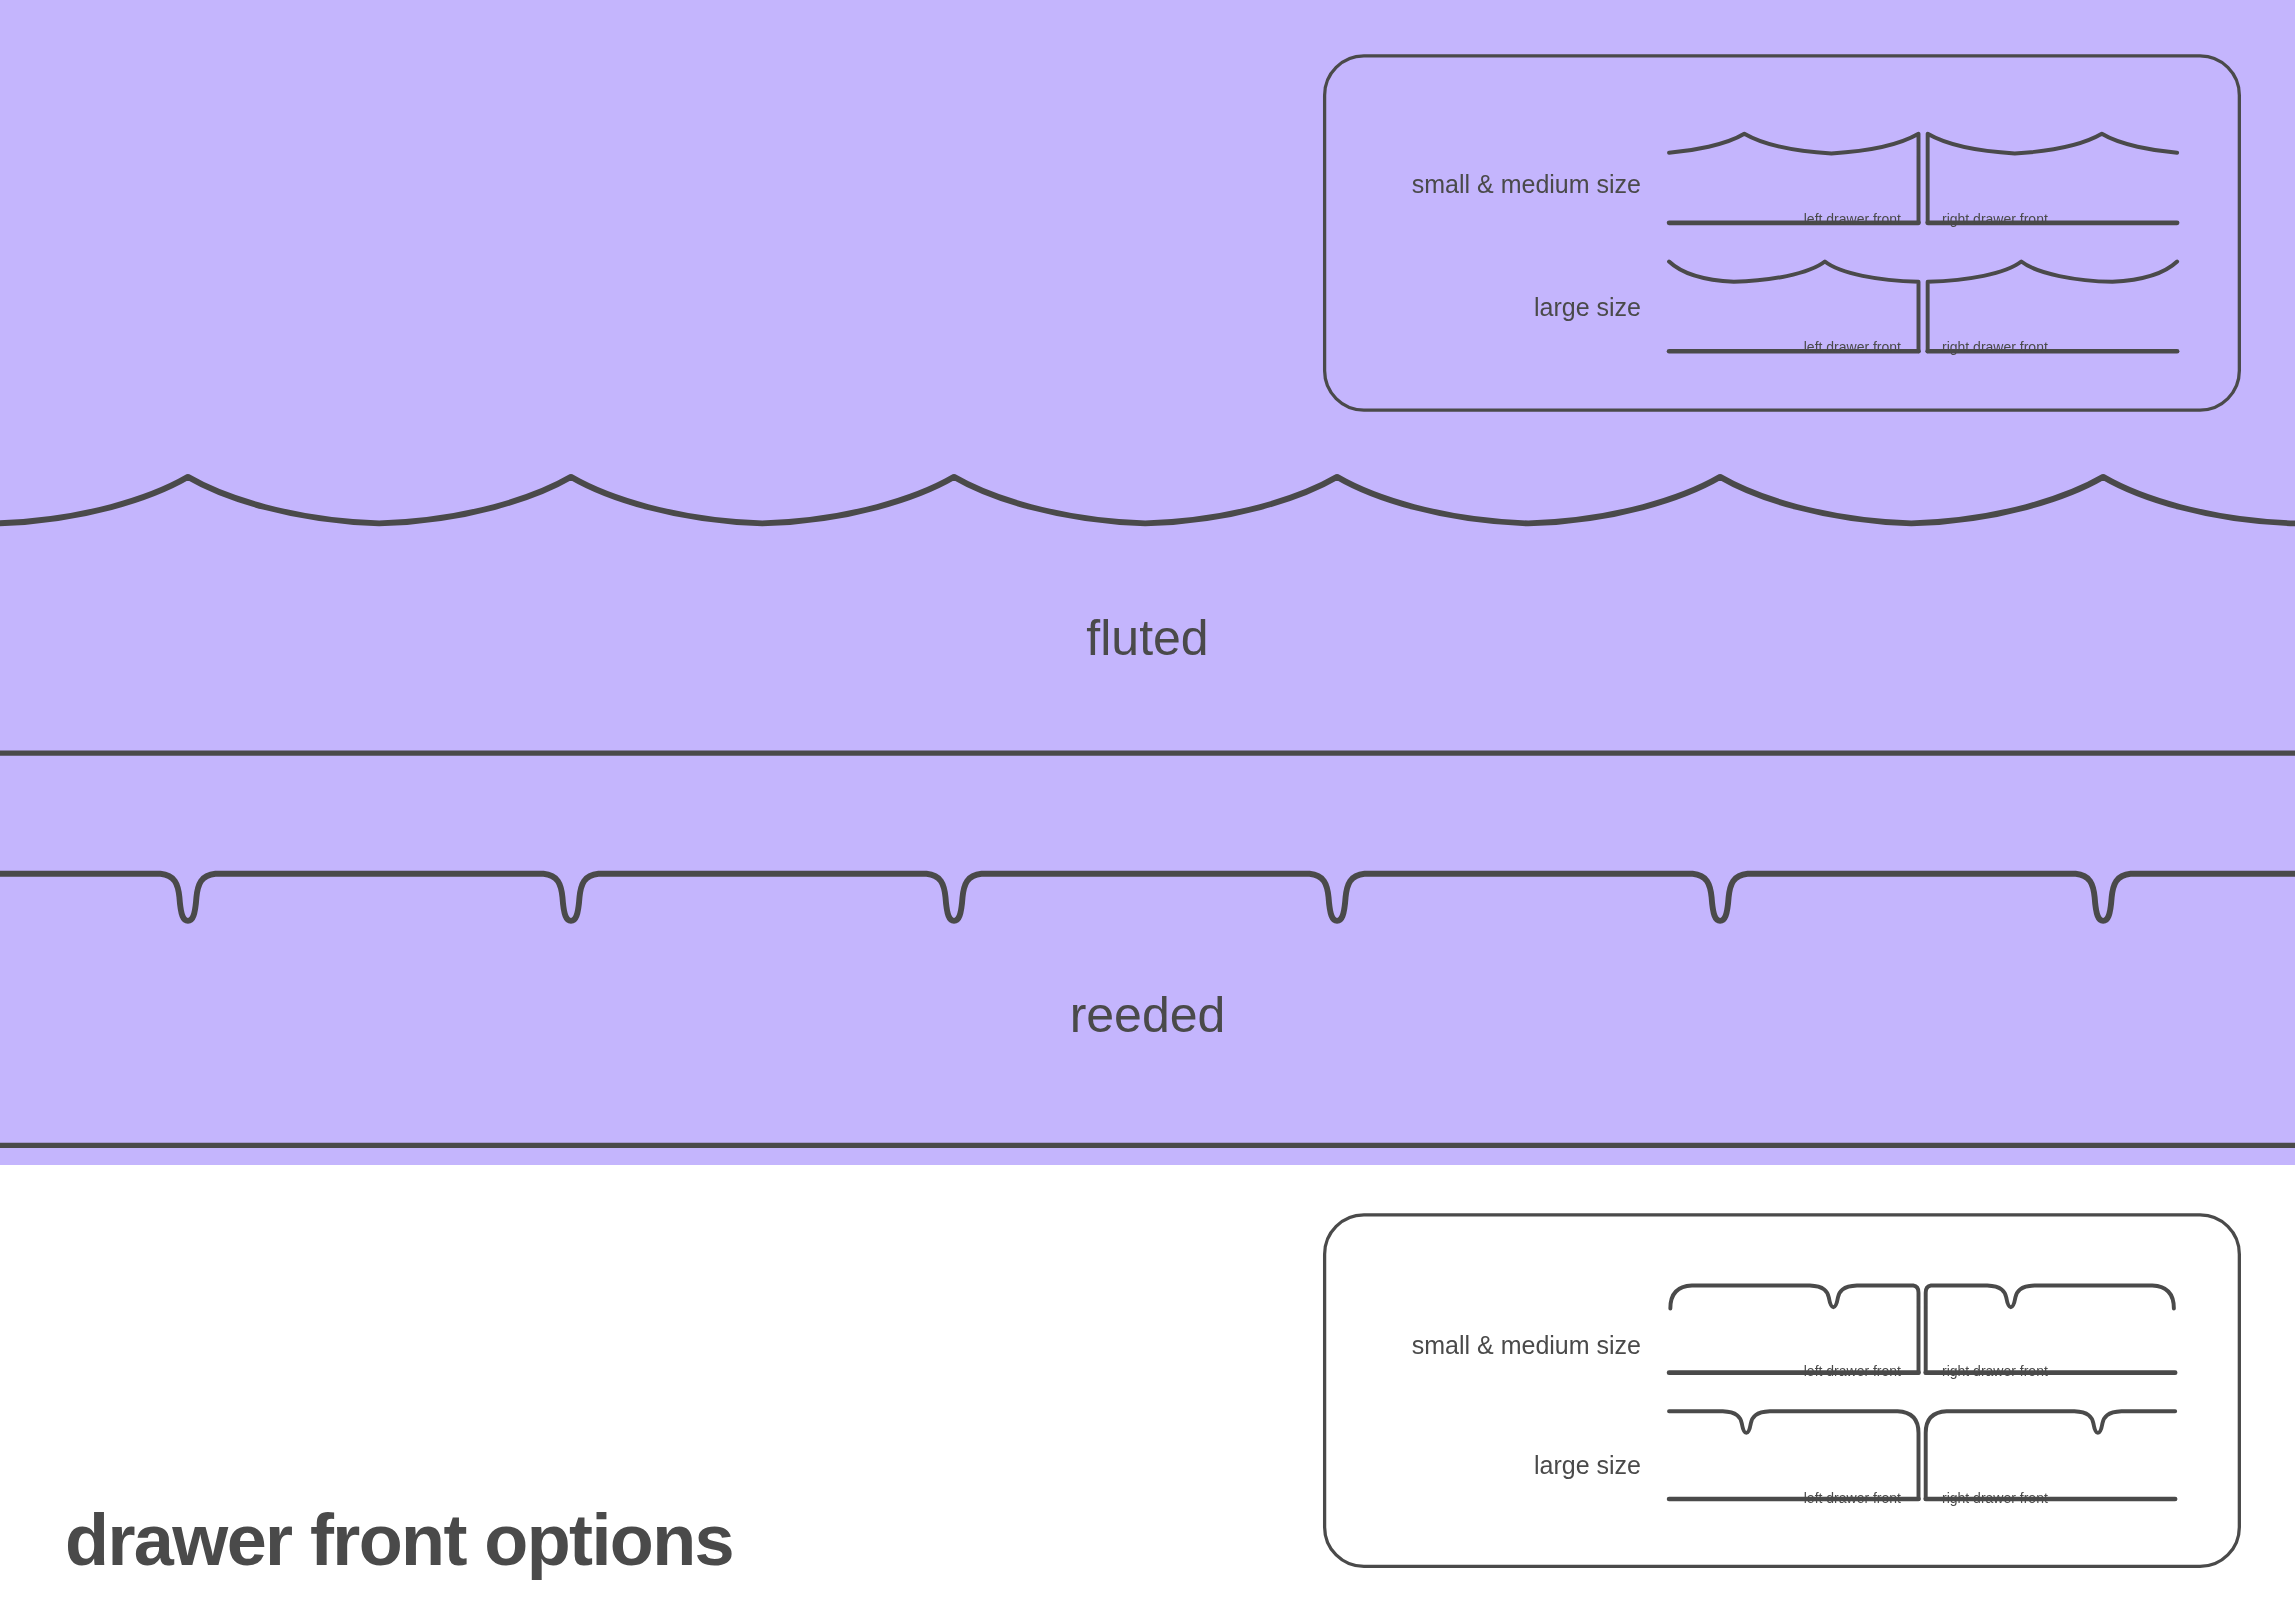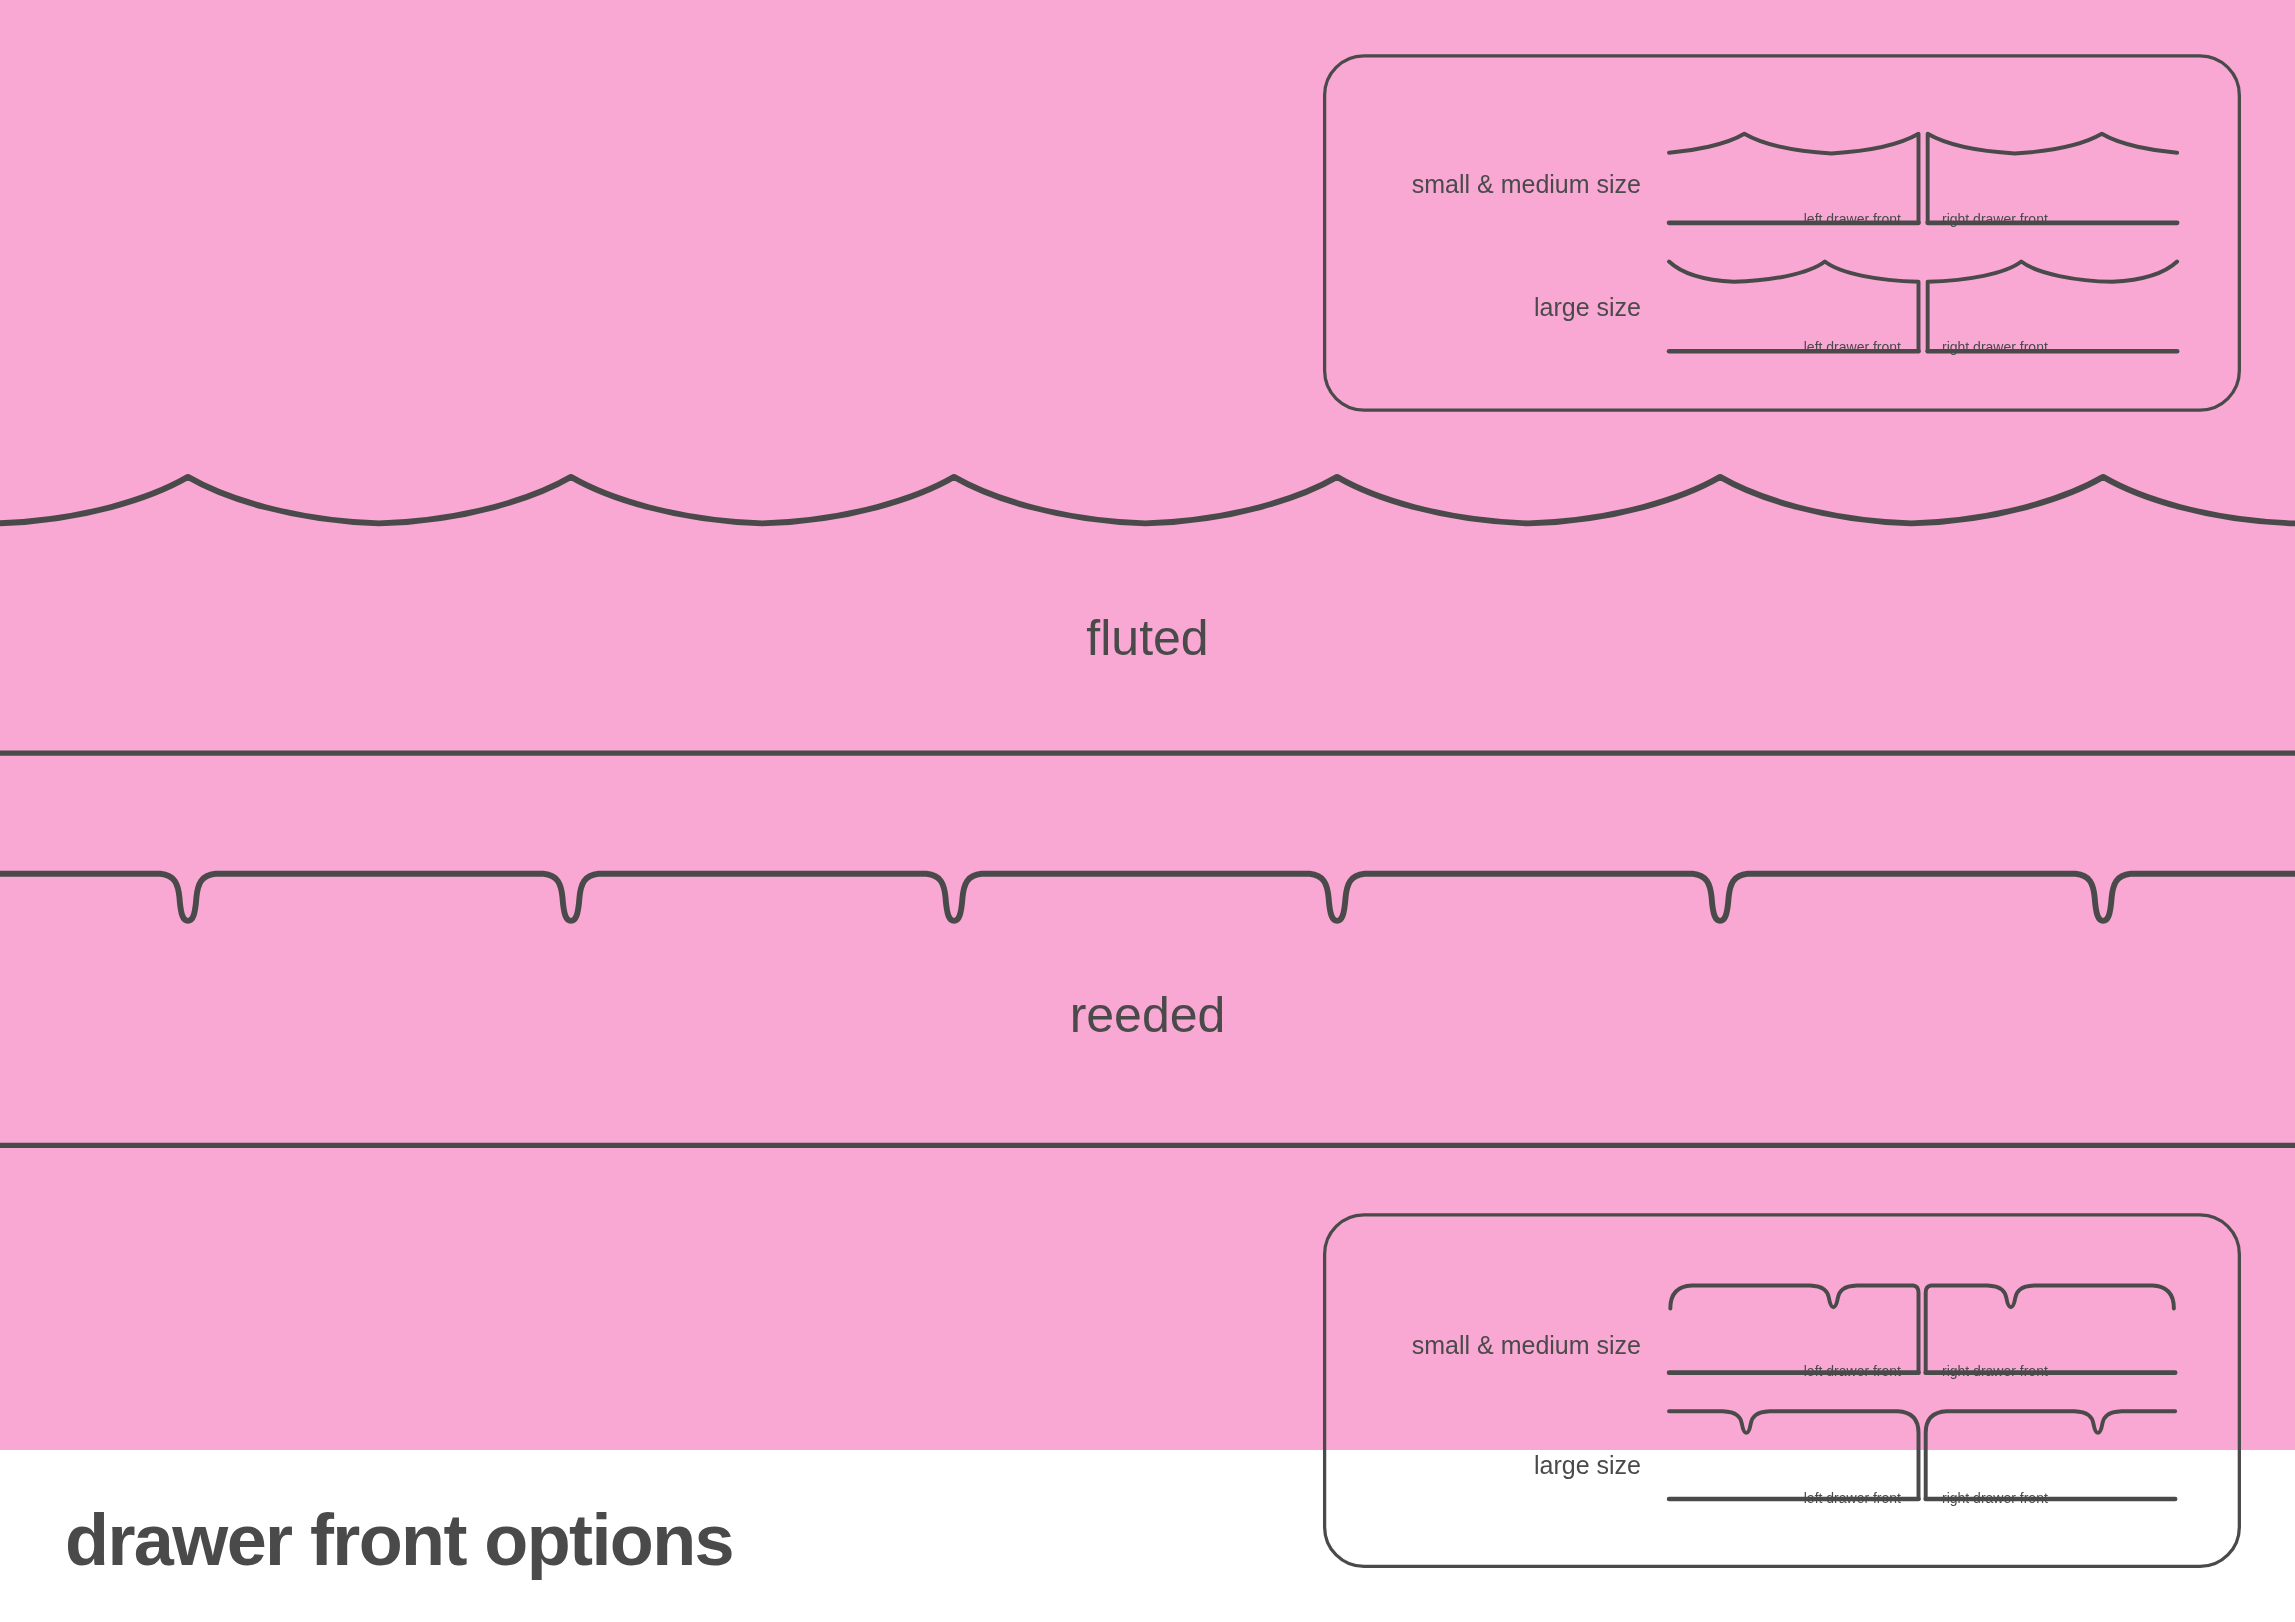--- a/index.html
+++ b/index.html
@@ -1,17 +1,17 @@
 <!DOCTYPE html>
 <html style="font-size:10.5px"><head>
 <meta charset="utf-8">
 <style>
   html,body{margin:0;padding:0;background:#ffffff;width:2295px;height:1623px;overflow:hidden;
     font-family:"Liberation Sans",sans-serif;color:#4a4a4a;}
-  .stage{position:relative;width:2295px;height:1450px;background:#f9a8d4;}
+  .stage{position:relative;width:2295px;height:1165px;background:#c4b5fd;}
   svg.lineart{position:absolute;left:0;top:0;}
   .lbl{position:absolute;color:#4a4a4a;white-space:nowrap;}
   .size-lbl{font-size:25px;line-height:29px;text-align:right;}
   .piece-lbl{font-size:14px;line-height:21px;margin-top:16px;}
   .piece-lbl.left{text-align:right;}
   .piece-lbl.right{text-align:left;}
   .profile-name{left:0;width:2295px;text-align:center;font-size:50px;line-height:59px;font-weight:400;}
   .page-title{font-size:72px;line-height:72px;font-weight:700;letter-spacing:-1.6px;}
 </style>
 </head>

